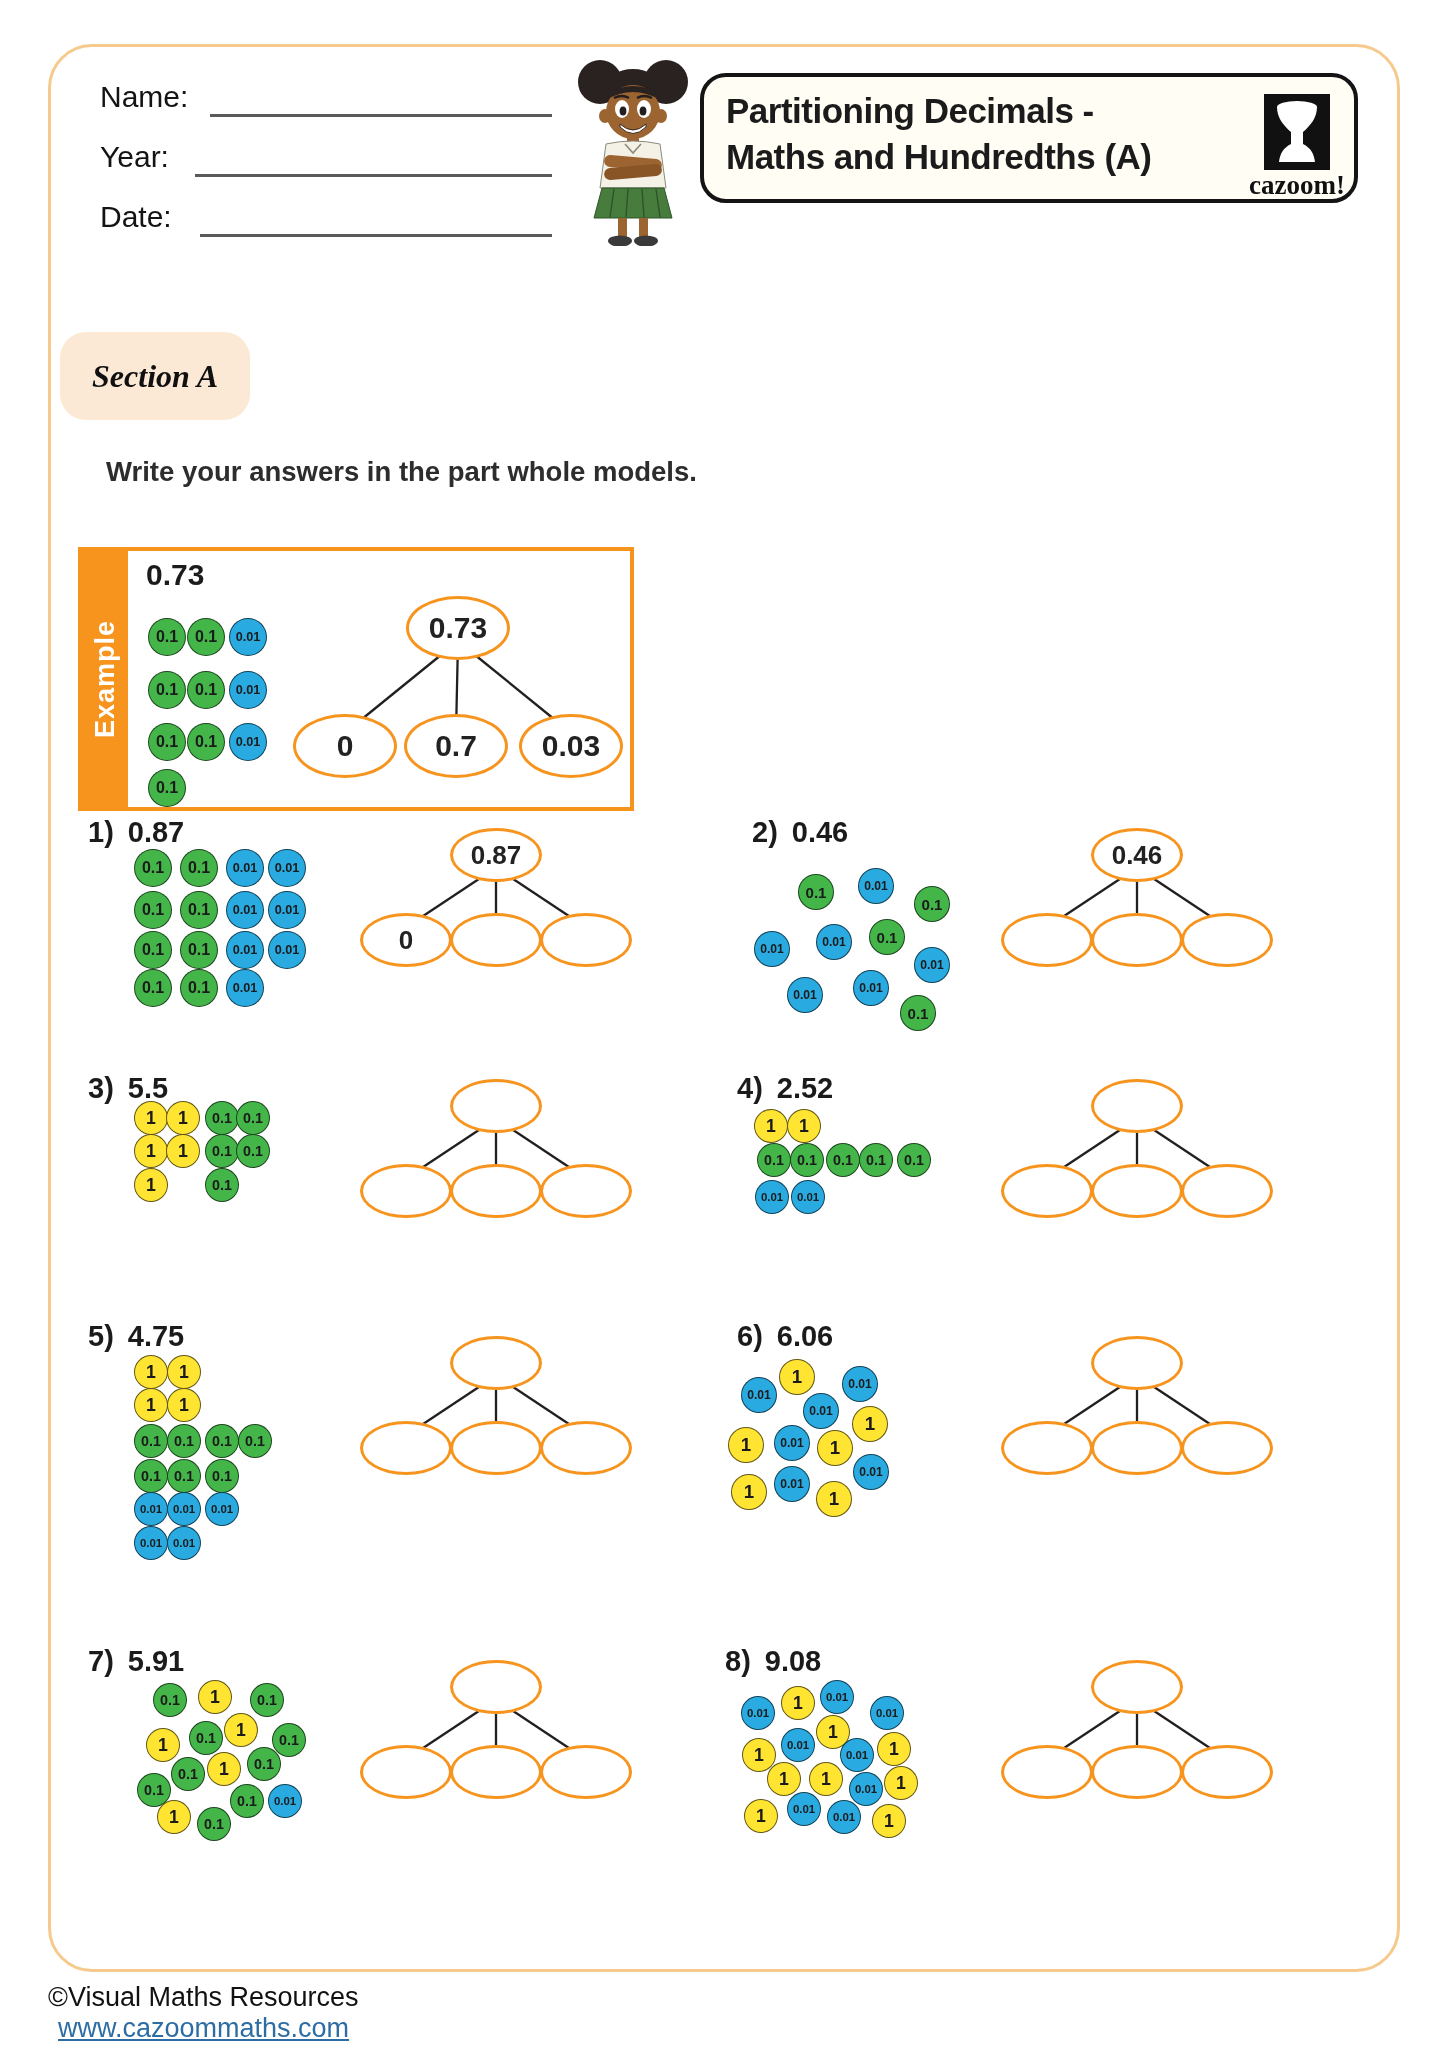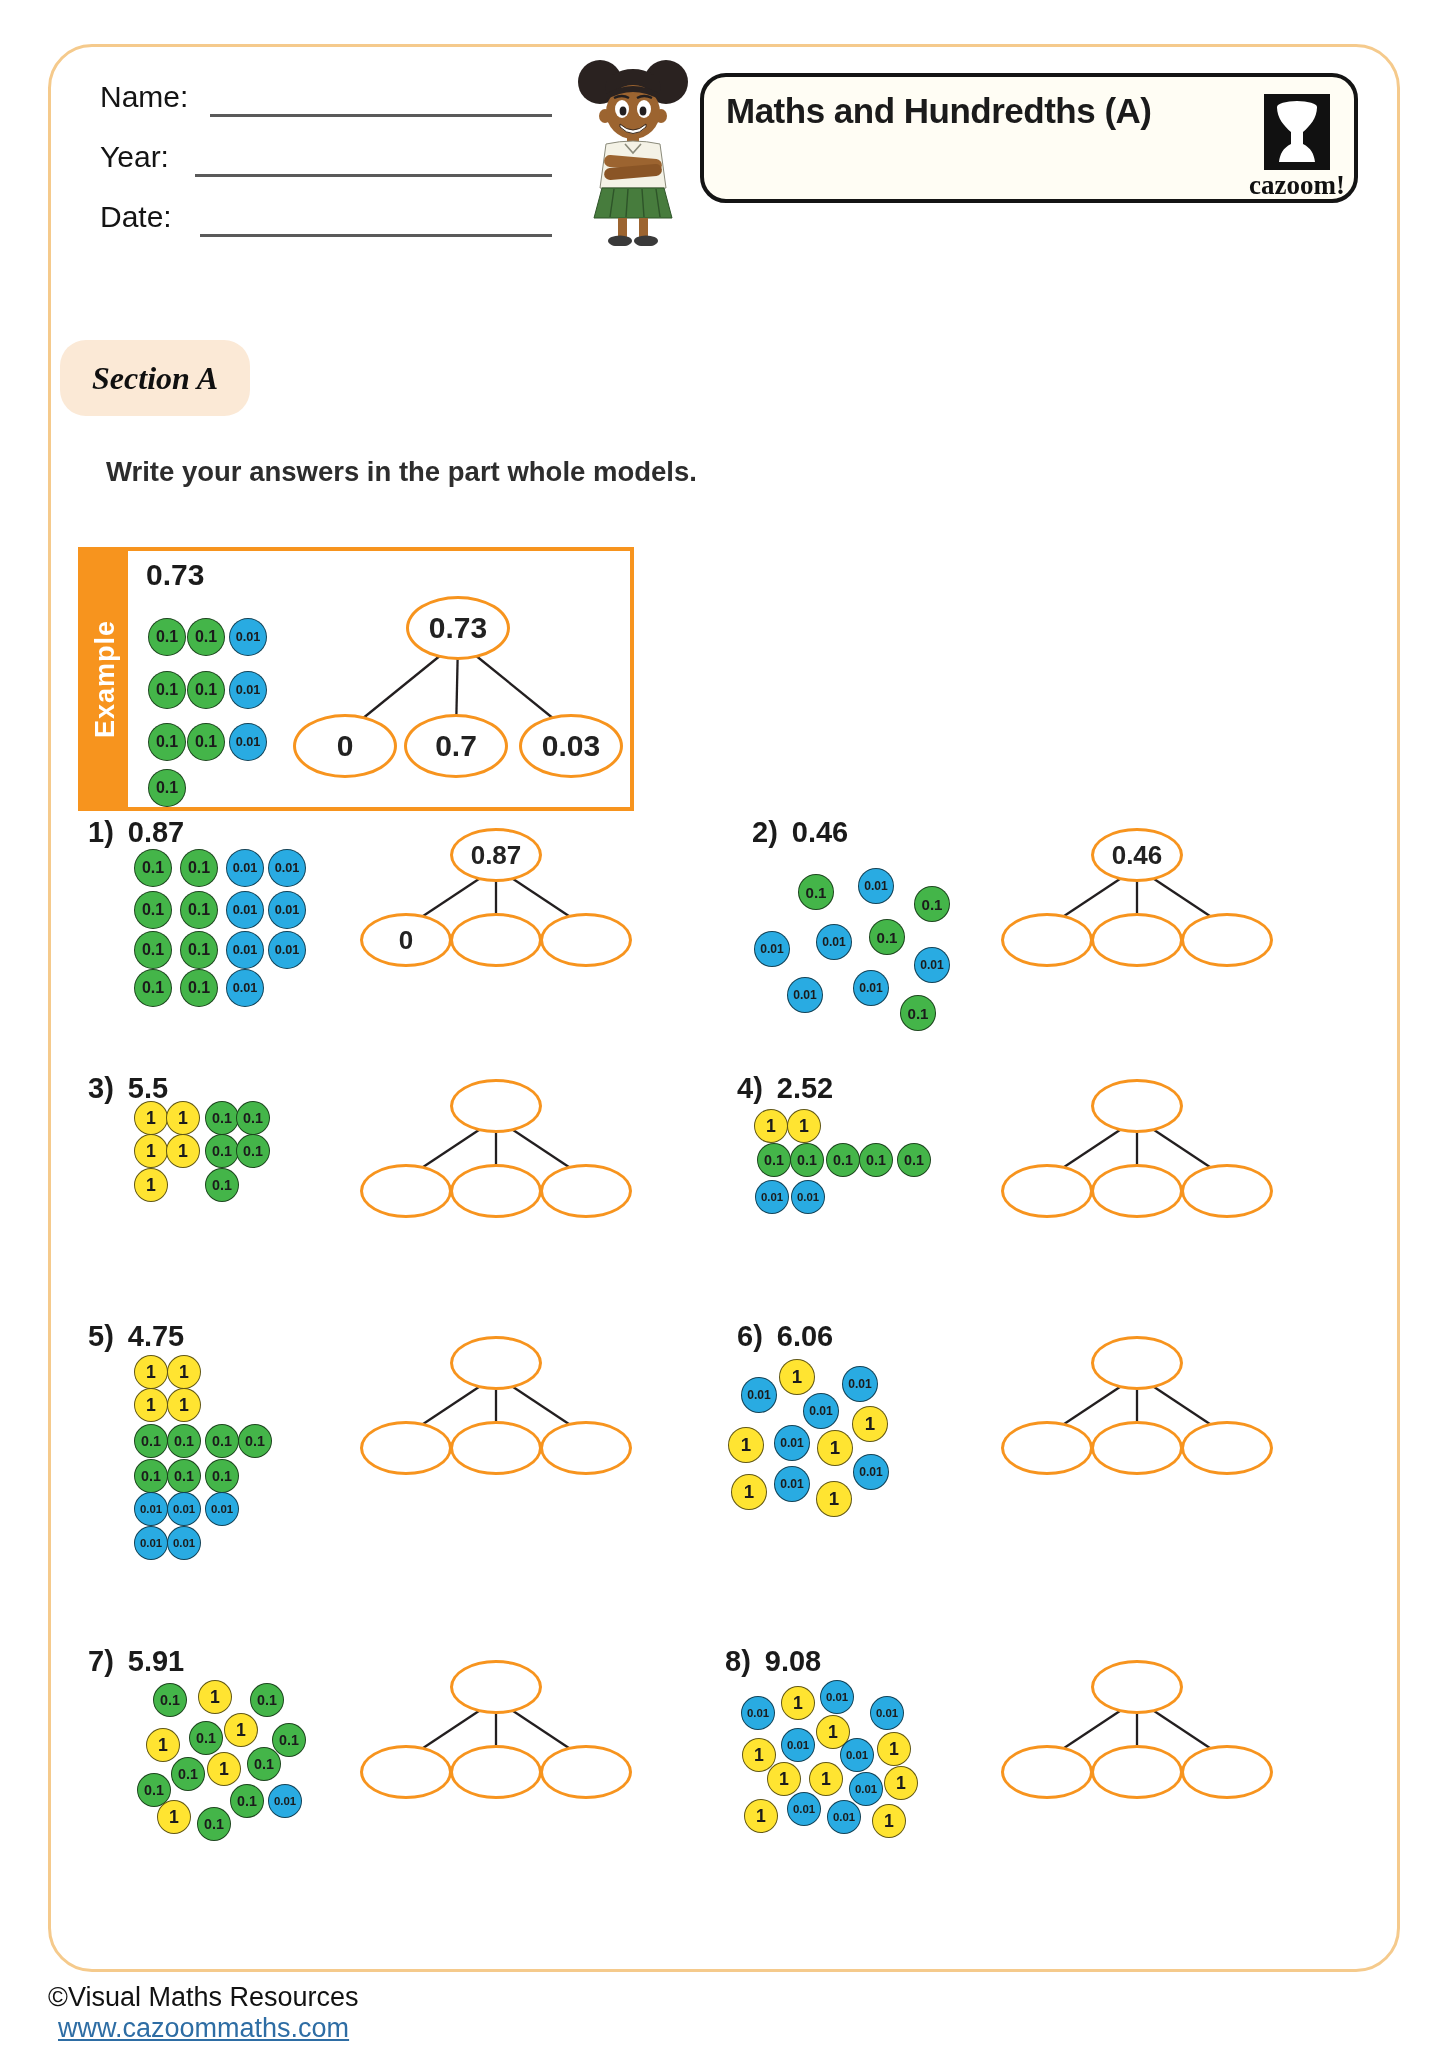--- a/index.html
+++ b/index.html
@@ -6,22 +6,22 @@
   #page{position:relative;width:1449px;height:2048px;background:#fff;overflow:hidden;
         font-family:"Liberation Sans",sans-serif;color:#1c1c1c;}
   .abs{position:absolute;}
   .page-border{left:48px;top:44px;width:1346px;height:1922px;border:3px solid #F5CA8C;border-radius:44px;}
   .hdr-label{font-weight:400;font-size:30px;color:#141414;}
   .hdr-line{height:3px;background:#5a5a5a;}
   .title-box{left:700px;top:73px;width:658px;height:130px;background:#FFFDF4;border:4px solid #141414;border-radius:26px;box-sizing:border-box;}
   .title-text{left:726px;top:88px;font-size:35px;line-height:46px;font-weight:700;color:#1b1b1b;letter-spacing:-0.5px;}
   .logo-box{left:1264px;top:94px;width:66px;height:76px;}
   .logo-word{left:1231px;top:170px;width:132px;text-align:center;font-family:"Liberation Serif",serif;font-weight:700;font-size:27px;color:#111;}
-  .section-chip{left:60px;top:332px;width:190px;height:76px;background:#FBE9D6;border-radius:26px;
-                display:flex;align-items:center;justify-content:center;margin-top:8px;}
+  .section-chip{left:60px;top:332px;width:190px;height:88px;background:#FBE9D6;border-radius:26px;
+                display:flex;align-items:center;justify-content:center;}
   .section-label{font-family:"Liberation Serif",serif;font-style:italic;font-weight:700;font-size:32px;color:#101010;}
   .instr{font-size:27.5px;font-weight:700;color:#2d2d2d;}
   .example-box{left:78px;top:547px;width:556px;height:264px;border:4px solid #F7941E;background:#fff;box-sizing:border-box;}
   .example-stripe{position:absolute;left:0;top:0;bottom:0;width:46px;background:#F7941E;
                   display:flex;align-items:center;justify-content:center;}
   .example-vtext{color:#fff;font-weight:700;font-size:27px;writing-mode:vertical-rl;transform:rotate(180deg);letter-spacing:1px;}
   .big-num{font-size:30px;font-weight:700;color:#1b1b1b;}
   .counter{position:absolute;border-radius:50%;border:1.6px solid rgba(0,0,0,0.62);
            display:flex;align-items:center;justify-content:center;font-weight:700;color:#1b1b1b;box-sizing:border-box;}
   .pw-model{position:absolute;}
@@ -73,20 +73,21 @@
       <path d="M46,133 L42,161 M60,133 L58,161 M74,133 L76,161 M88,133 L92,161" stroke="#2e5429" stroke-width="1.4"></path>
       <rect x="50" y="162" width="9" height="21" fill="#9C6430"></rect>
       <rect x="71" y="162" width="9" height="21" fill="#9C6430"></rect>
       <ellipse cx="52" cy="185" rx="12" ry="5.5" fill="#3a3a3a"></ellipse>
       <ellipse cx="78" cy="185" rx="12" ry="5.5" fill="#3a3a3a"></ellipse>
     </svg>
   </div>
 
   <div class="abs title-box"></div>
   <div class="abs title-text">
+    <div>Partitioning Decimals -</div>
     <div>Maths and Hundredths (A)</div>
   </div>
   <div class="abs logo-box">
     <svg width="66" height="76" viewBox="0 0 66 76">
       <rect x="0" y="0" width="66" height="76" fill="#111"></rect>
       <ellipse cx="33" cy="13" rx="20" ry="6" fill="#fff"></ellipse>
       <path d="M13,13 C13,24 20,32 27,38 L27,50 C19,54 16,60 15,68 L51,68 C50,60 47,54 39,50 L39,38 C46,32 53,24 53,13 Z" fill="#fff"></path>
     </svg>
   </div>
   <div class="abs logo-word">cazoom!</div>

